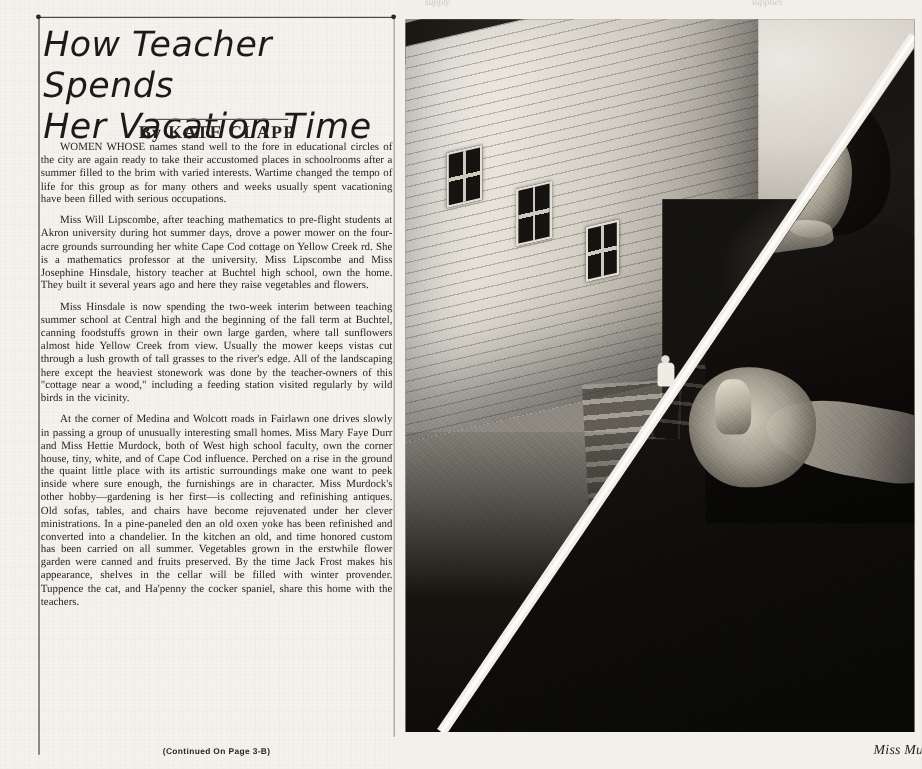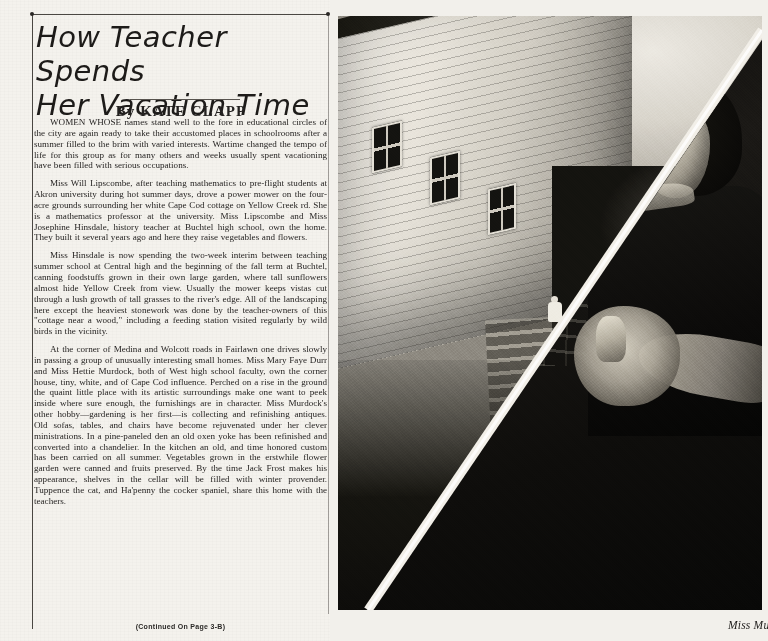--- a/index.html
+++ b/index.html
@@ -438,20 +438,24 @@
         <p>Miss Will Lipscombe, after teaching mathematics to pre-flight students at Akron university during hot summer days, drove a power mower on the four-acre grounds surrounding her white Cape Cod cottage on Yellow Creek rd.  She is a mathematics professor at the university.  Miss Lipscombe and Miss Josephine Hinsdale, history teacher at Buchtel high school, own the home.  They built it several years ago and here they raise vegetables and flowers.</p>
         <p>Miss Hinsdale is now spending the two-week interim between teaching summer school at Central high and the beginning of the fall term at Buchtel, canning foodstuffs grown in their own large garden, where tall sunflowers almost hide Yellow Creek from view.  Usually the mower keeps vistas cut through a lush growth of tall grasses to the river's edge.  All of the landscaping here except the heaviest stonework was done by the teacher-owners of this "cottage near a wood," including a feeding station visited regularly by wild birds in the vicinity.</p>
         <p>At the corner of Medina and Wolcott roads in Fairlawn one drives slowly in passing a group of unusually interesting small homes.  Miss Mary Faye Durr and Miss Hettie Murdock, both of West high school faculty, own the corner house, tiny, white, and of Cape Cod influence.  Perched on a rise in the ground the quaint little place with its artistic surroundings make one want to peek inside where sure enough, the furnishings are in character.  Miss Murdock's other hobby—gardening is her first—is collecting and refinishing antiques.  Old sofas, tables, and chairs have become rejuvenated under her clever ministrations.  In a pine-paneled den an old oxen yoke has been refinished and converted into a chandelier.  In the kitchen an old, and time honored custom has been carried on all summer.  Vegetables grown in the erstwhile flower garden were canned and fruits preserved.  By the time Jack Frost makes his appearance, shelves in the cellar will be filled with winter provender.  Tuppence the cat, and Ha'penny the cocker spaniel, share this home with the teachers.</p>
       </div>
 
     <div id="continued">(Continued On Page 3-B)</div>
   </div>
 
   <div id="photo-panel">
 
+    <div id="photo-top-strip">
+      <span class="strip-text" id="strip-text-a">supply</span>
+      <span class="strip-text" id="strip-text-b">supplies</span>
+    </div>
 
     <div id="photo-block">
 
       <div id="photo-house">
         <div id="house-roof"></div>
         <div id="house-gable"></div>
         <div id="house-siding"></div>
         <div class="window" id="win-1"></div>
         <div class="window" id="win-2"></div>
         <div class="window" id="win-3"></div>

